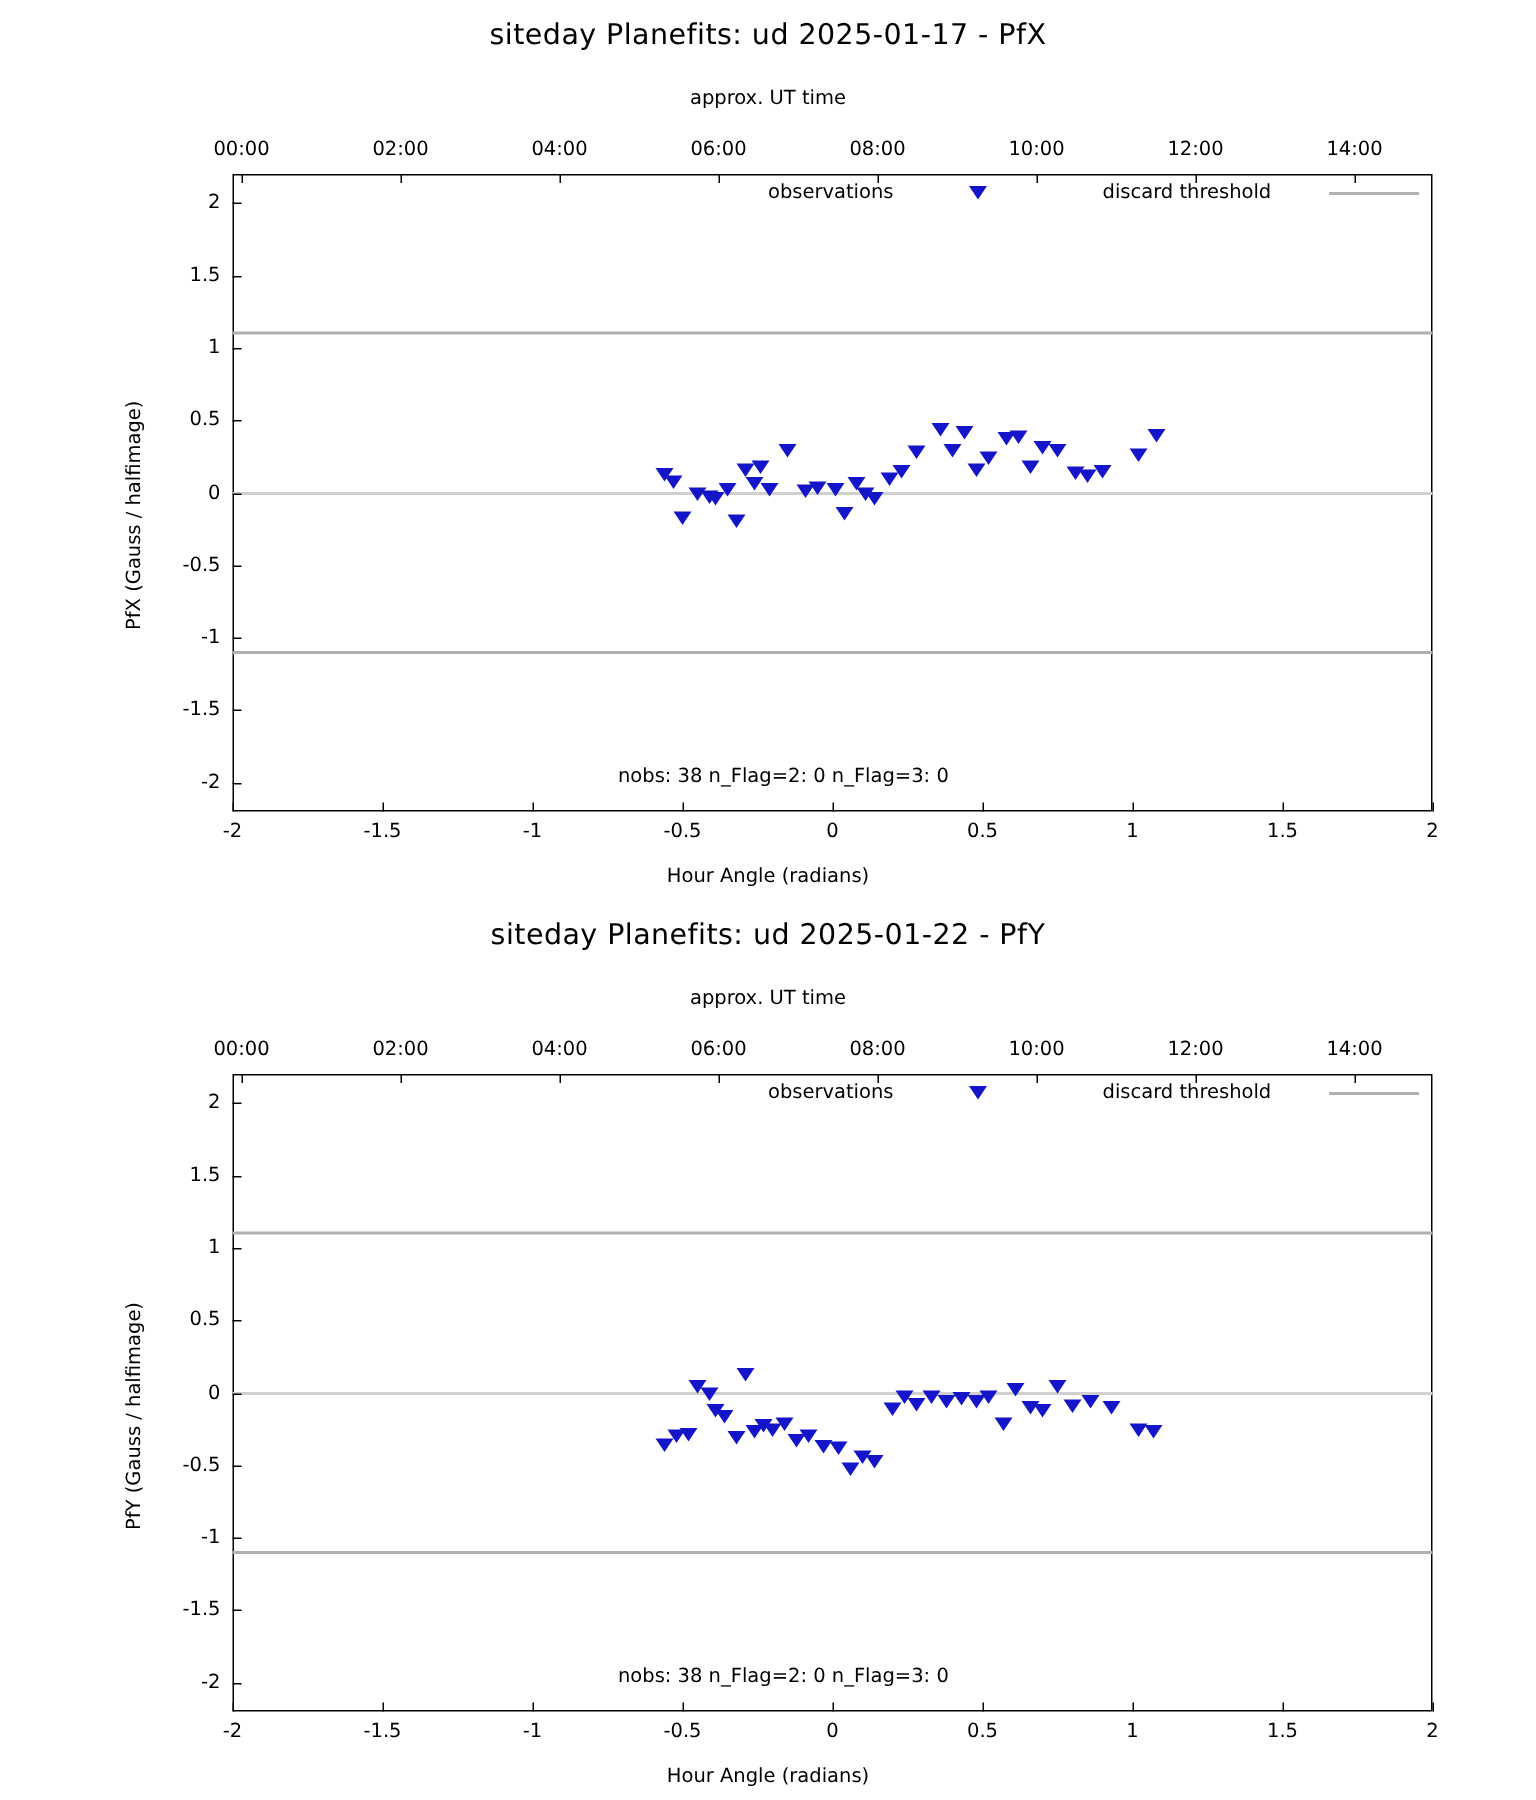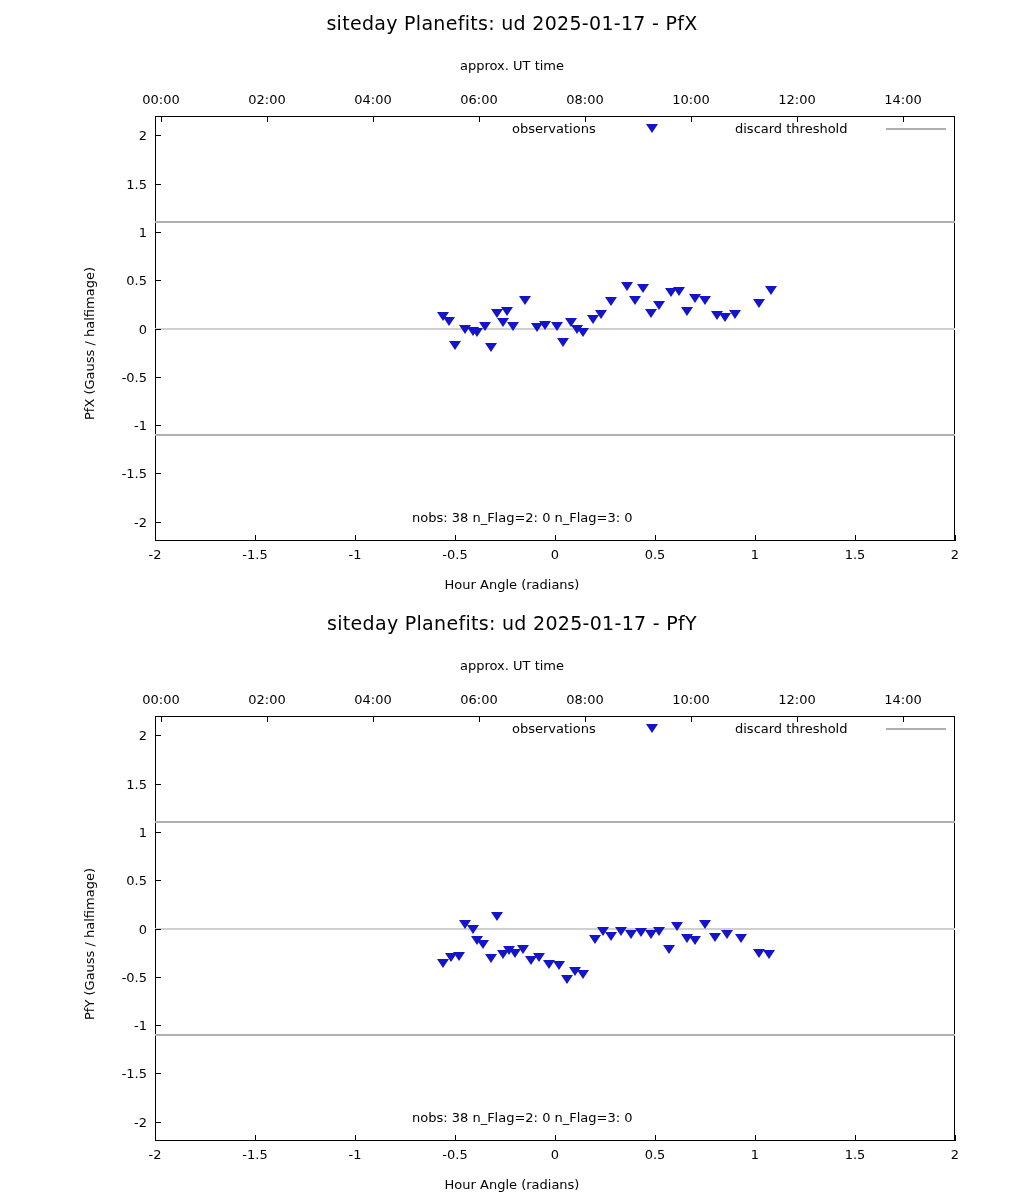--- a/index.html
+++ b/index.html
@@ -219,21 +219,21 @@
     <div class="marker" style="left: 689px; top: 293.591px; border-top-color: rgb(20, 20, 200);"></div>
     <div class="marker" style="left: 699px; top: 296.489px; border-top-color: rgb(20, 20, 200);"></div>
     <div class="marker" style="left: 711px; top: 310.977px; border-top-color: rgb(20, 20, 200);"></div>
     <div class="marker" style="left: 719px; top: 312.909px; border-top-color: rgb(20, 20, 200);"></div>
     <div class="marker" style="left: 729px; top: 310.011px; border-top-color: rgb(20, 20, 200);"></div>
     <div class="marker" style="left: 753px; top: 299.386px; border-top-color: rgb(20, 20, 200);"></div>
     <div class="marker" style="left: 765px; top: 285.864px; border-top-color: rgb(20, 20, 200);"></div>
   </div>
 
 <div class="panel" id="panel-1">
-  <div class="chart-title" style="top:12px;">siteday Planefits:  ud  2025-01-17  -  PfY</div>
+  <div class="chart-title" style="top:12px;">siteday Planefits:  ud  2025-01-22  -  PfY</div>
   <div class="top-axis-label" style="top:58px;">approx. UT time</div>
   <div class="plot-frame" id="frame-1" style="left:155px; top:116px; width:800px; height:425px;"></div>
   <div class="axis-xlabel" style="top:577px;">Hour Angle (radians)</div>
   <div class="axis-ylabel" id="ylabel-1" style="left:82px; top:420px;">PfY (Gauss / halfimage)</div>
   <div class="legend-text" id="leg-obs-1" style="left:512px; top:121px;">observations</div>
   <div class="marker" id="leg-mark-1" style="left:646px; top:124px;"></div>
   <div class="legend-text" id="leg-thr-1" style="left:735px; top:121px;">discard threshold</div>
   <div class="legend-line" id="leg-line-1" style="left:886px; top:128px; width:60px;"></div>
   <div class="annotation" id="annot-1" style="left:412px; top:510px;">nobs: 38    n_Flag=2: 0    n_Flag=3: 0</div>
 <div class="gridline" style="position: absolute; left: 155px; width: 800px; top: 221.25px;"></div>

